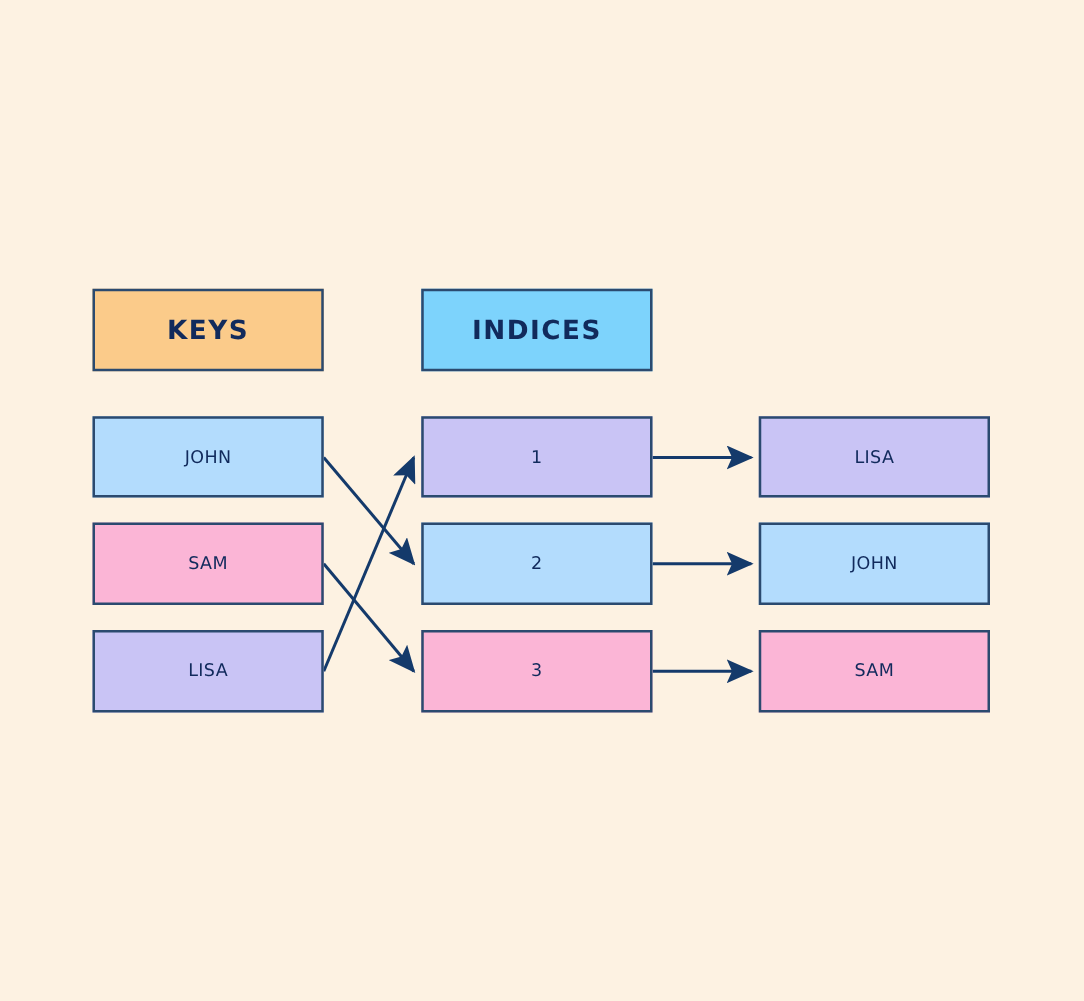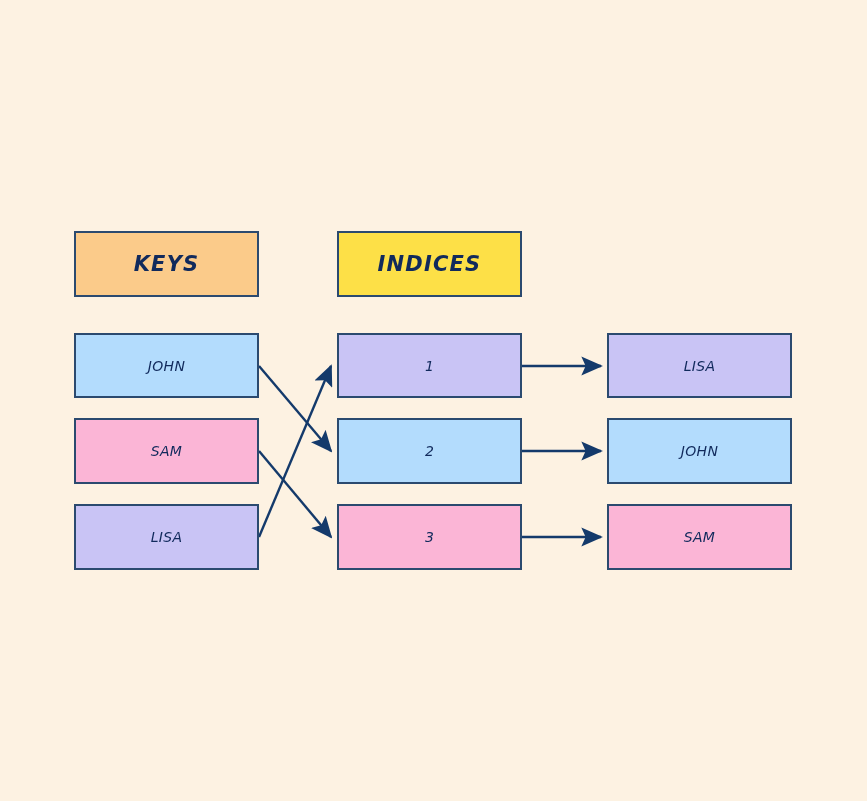--- a/index.html
+++ b/index.html
@@ -10,21 +10,20 @@
     width: 867px;
     height: 801px;
     background: #fdf2e2;
     font-family: "DejaVu Sans", sans-serif;
     overflow: hidden;
   }
   #diagram {
     position: relative;
     width: 790px;
     height: 801px;
-    font-style: italic;
   }
   .node {
     position: absolute;
     box-sizing: border-box;
     border: 2px solid #2b4a6f;
     display: flex;
     align-items: center;
     justify-content: center;
     color: #112a5c;
     font-size: 14px;
@@ -66,21 +65,21 @@
         <line x1="522" y1="366" x2="601" y2="366" stroke="#143a6b" stroke-width="2.4" marker-end="url(#arrowhead)"></line>
         <line x1="522" y1="451" x2="601" y2="451" stroke="#143a6b" stroke-width="2.4" marker-end="url(#arrowhead)"></line>
         <line x1="522" y1="537" x2="601" y2="537" stroke="#143a6b" stroke-width="2.4" marker-end="url(#arrowhead)"></line>
       </g>
   </svg>
 
   <div id="nodes-group">
       <div class="node header" style="left: 74px; top: 231px; width: 185px; height: 66px; background: rgb(251, 203, 138); border-color: rgb(43, 74, 111); color: rgb(17, 42, 92);">
         <span class="node-label">KEYS</span>
       </div>
-      <div class="node header" style="left: 337px; top: 231px; width: 185px; height: 66px; background: #fde047; border-color: rgb(43, 74, 111); color: rgb(17, 42, 92);">
+      <div class="node header" style="left: 337px; top: 231px; width: 185px; height: 66px; background: #7dd3fc; border-color: rgb(43, 74, 111); color: rgb(17, 42, 92);">
         <span class="node-label">INDICES</span>
       </div>
       <div class="node" style="left: 74px; top: 333px; width: 185px; height: 65px; background: rgb(179, 220, 253); border-color: rgb(43, 74, 111); color: rgb(17, 42, 92);">
         <span class="node-label">JOHN</span>
       </div>
       <div class="node" style="left: 74px; top: 418px; width: 185px; height: 66px; background: rgb(251, 181, 214); border-color: rgb(43, 74, 111); color: rgb(17, 42, 92);">
         <span class="node-label">SAM</span>
       </div>
       <div class="node" style="left: 74px; top: 504px; width: 185px; height: 66px; background: rgb(201, 196, 245); border-color: rgb(43, 74, 111); color: rgb(17, 42, 92);">
         <span class="node-label">LISA</span>

